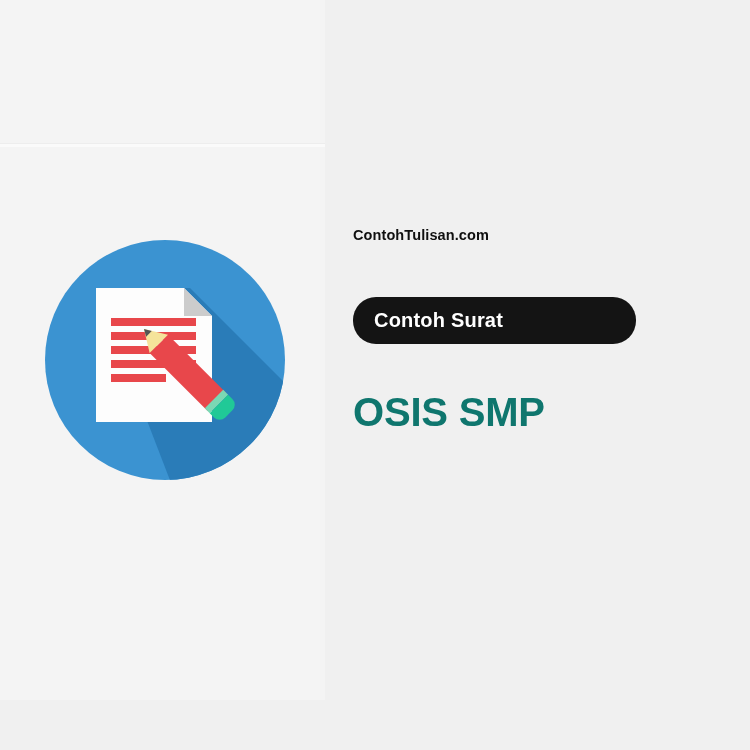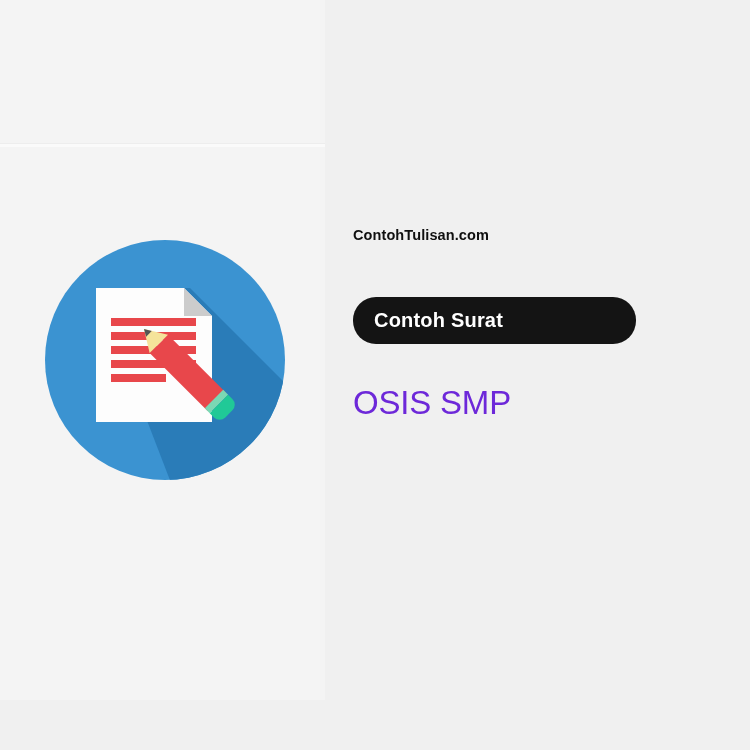--- a/index.html
+++ b/index.html
@@ -93,23 +93,23 @@
     font-weight: bold;
     margin-left: 21px;
     letter-spacing: 0.2px;
     white-space: nowrap;
   }
 
   .headline {
     position: absolute;
     left: 0px;
     top: 363px;
-    font-size: 33px;
-    font-weight: normal;
-    color: #6d28d9;
+    font-size: 40px;
+    font-weight: bold;
+    color: #0f766e;
     letter-spacing: -0.2px;
     line-height: 1.1;
     white-space: nowrap;
   }
 </style>
 </head>
 <body>
 
 <div id="page">
 

